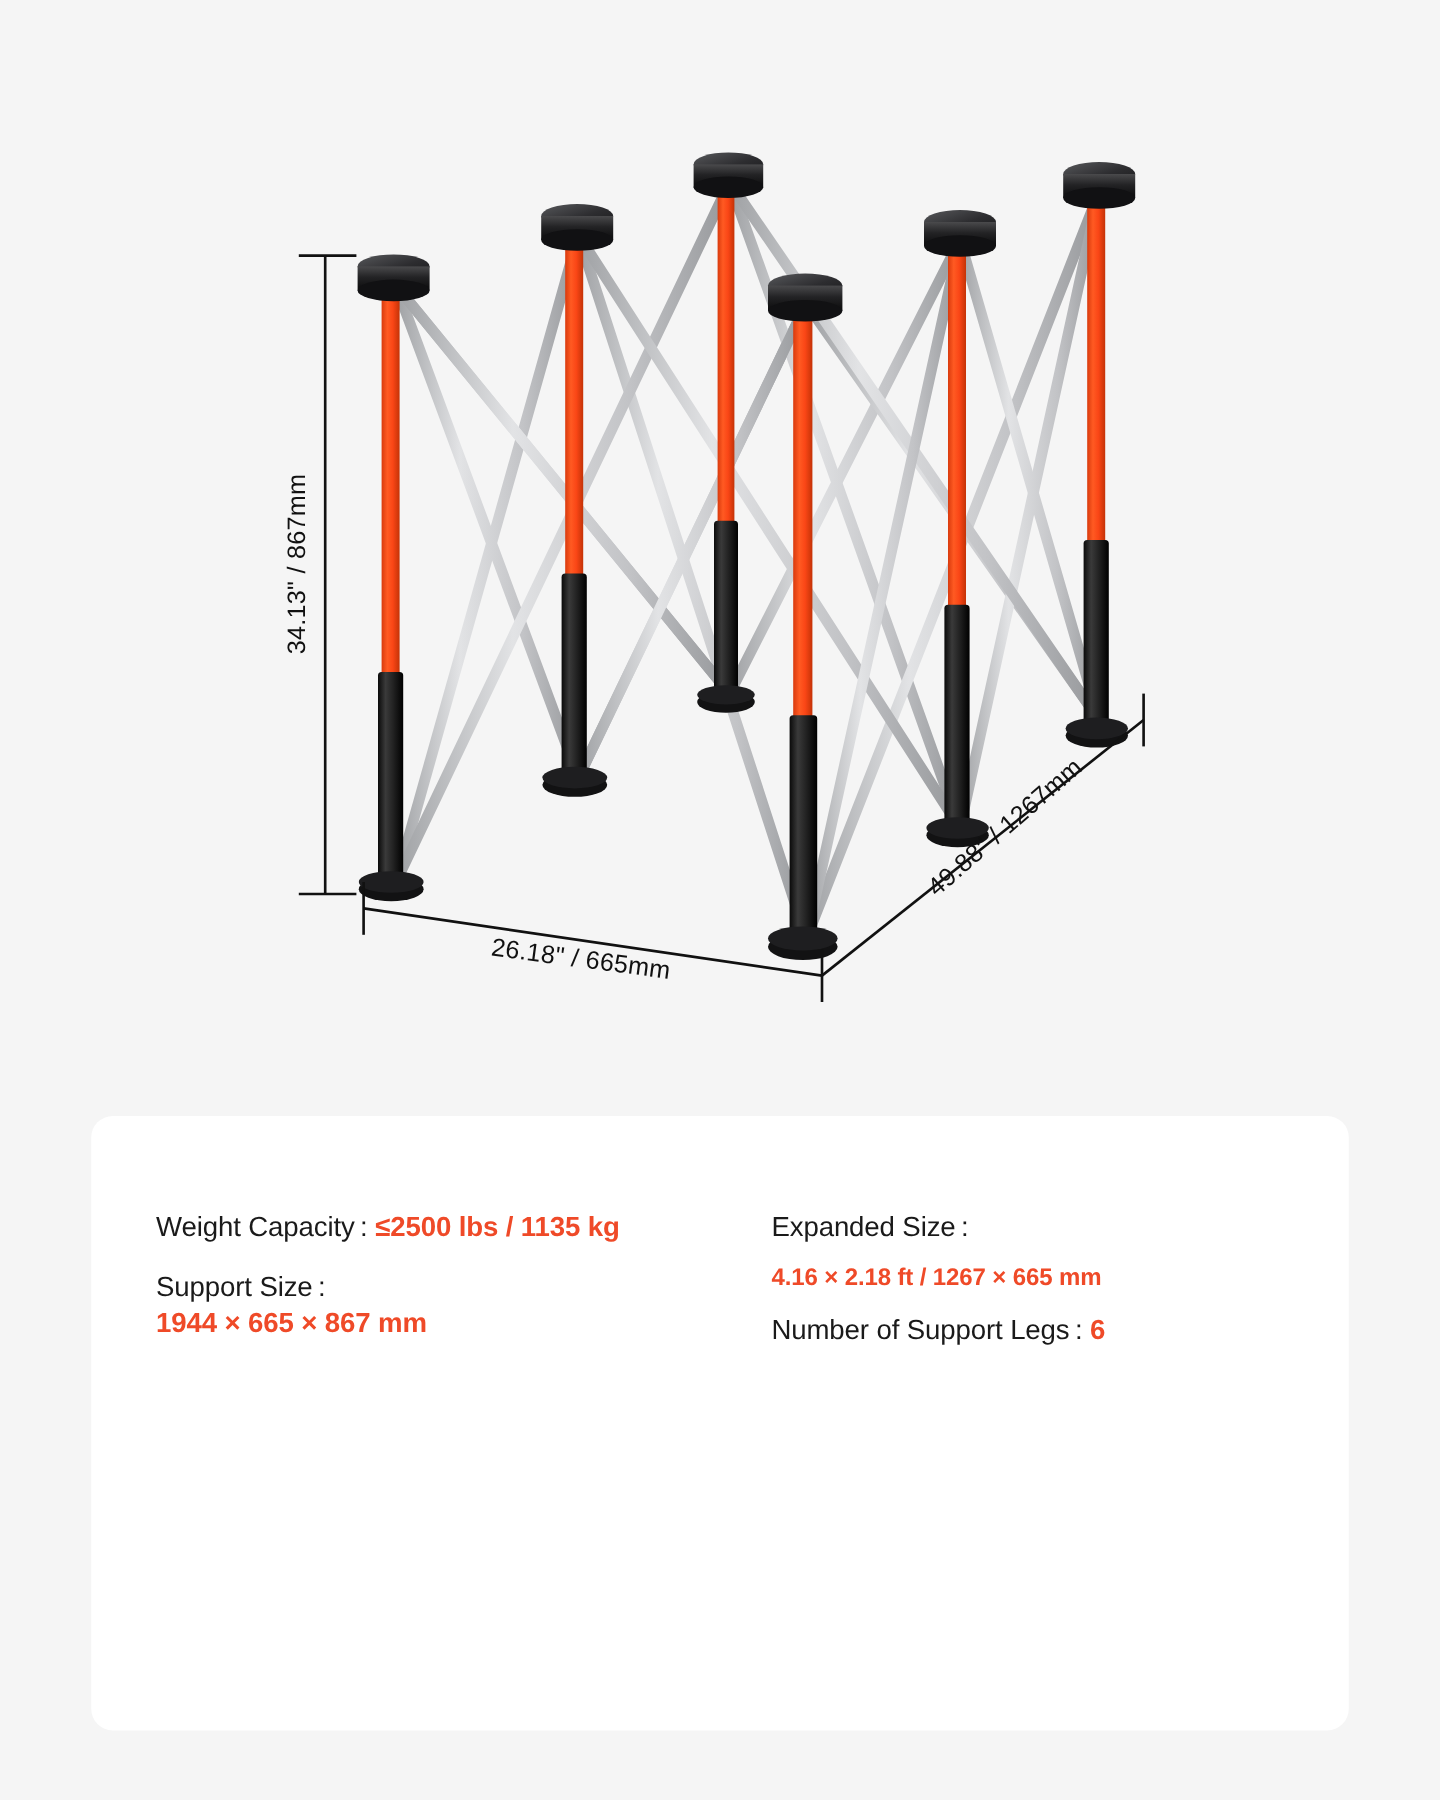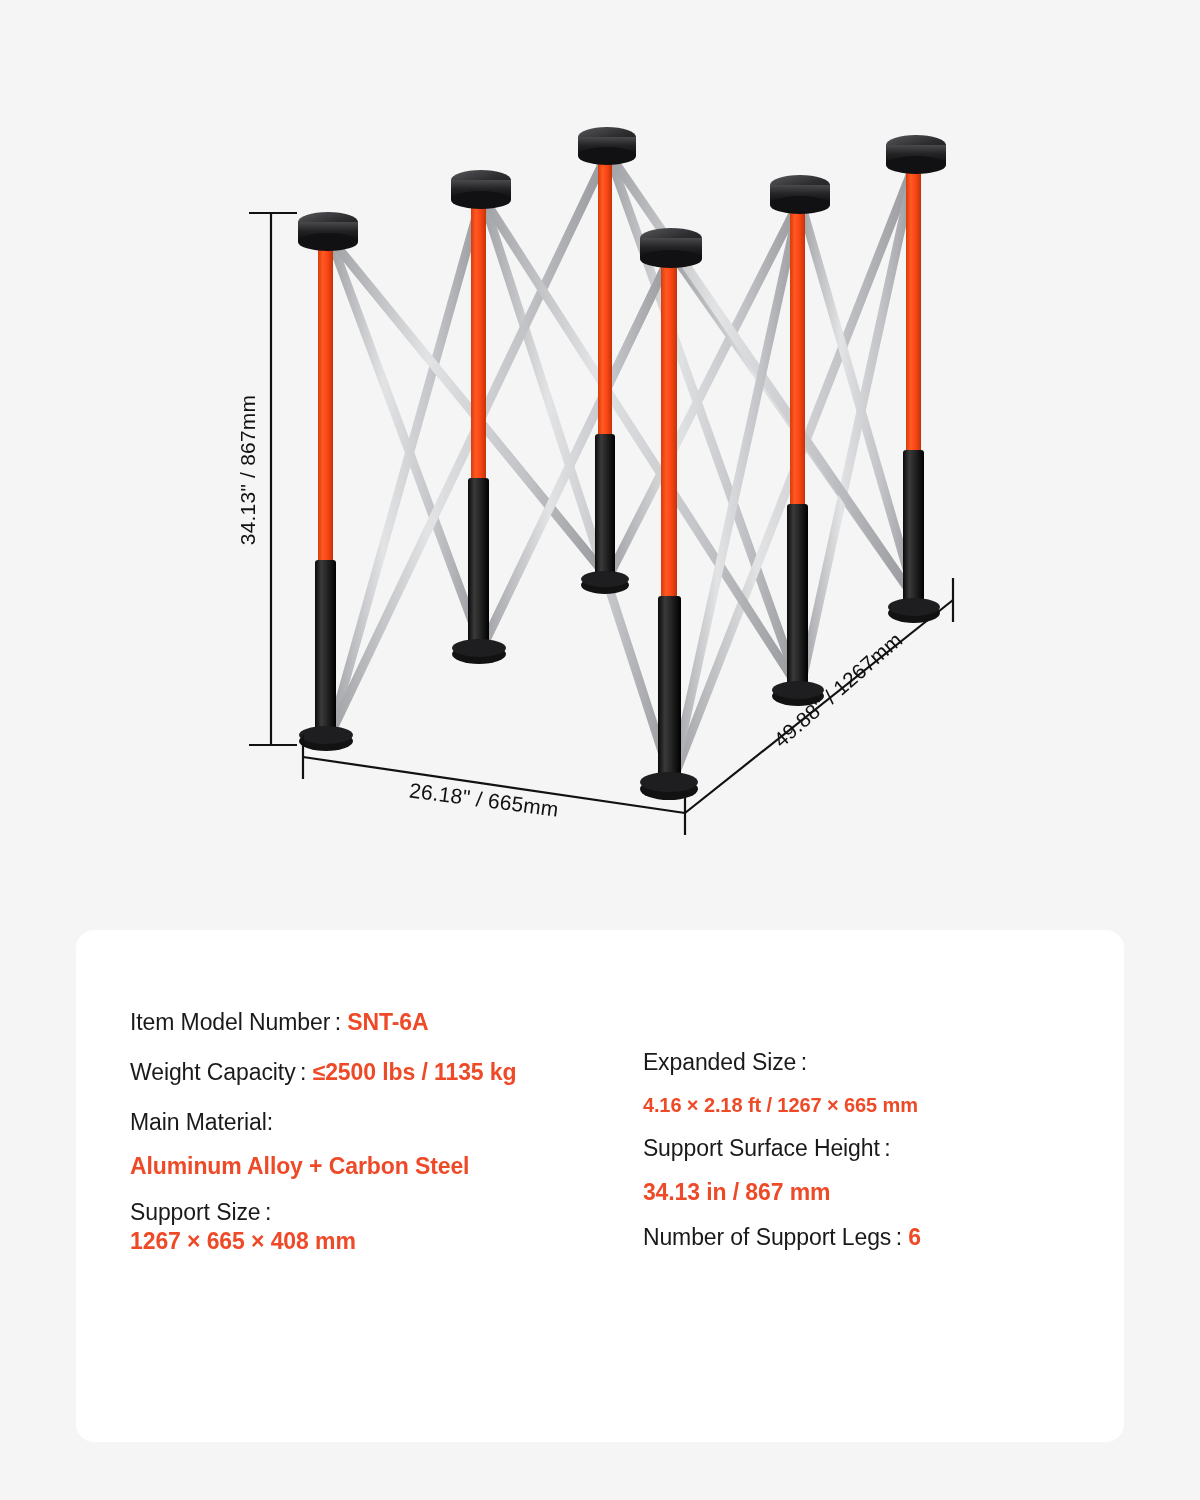--- a/index.html
+++ b/index.html
@@ -222,44 +222,33 @@
     <div class="dim-label" id="dim-height-label">34.13" / 867mm</div>
     <div class="dim-label" id="dim-width-label">26.18" / 665mm</div>
     <div class="dim-label" id="dim-depth-label">49.88" / 1267mm</div>
   </div>
 
   <div id="spec-card">
     <div id="spec-grid">
 
       <div class="spec-col" id="spec-col-left">
         <div class="spec-row">
-          <span class="spec-label">Item Model Number : </span><span class="spec-value">SNT-6A</span>
-        </div>
-        <div class="spec-row">
           <span class="spec-label">Weight Capacity : </span><span class="spec-value">≤2500 lbs / 1135 kg</span>
-        </div>
-        <div class="spec-row tight">
-          <span class="spec-label">Main Material:</span>
-          <span class="spec-value block">Aluminum Alloy + Carbon Steel</span>
         </div>
         <div class="spec-row tight">
           <span class="spec-label">Support Size :</span>
-          <span class="spec-value" style="display:block">1267 × 665 × 408 mm</span>
+          <span class="spec-value" style="display:block">1944 × 665 × 867 mm</span>
         </div>
       </div>
 
       <div class="spec-col" id="spec-col-right">
         <div class="spec-row tight">
           <span class="spec-label">Expanded Size :</span>
           <span class="spec-value block big">4.16 × 2.18 ft / 1267 × 665 mm</span>
         </div>
-        <div class="spec-row tight">
-          <span class="spec-label">Support Surface Height :</span>
-          <span class="spec-value block">34.13 in / 867 mm</span>
-        </div>
         <div class="spec-row">
           <span class="spec-label">Number of Support Legs : </span><span class="spec-value">6</span>
         </div>
       </div>
 
     </div>
   </div>
 
 </div>
 

